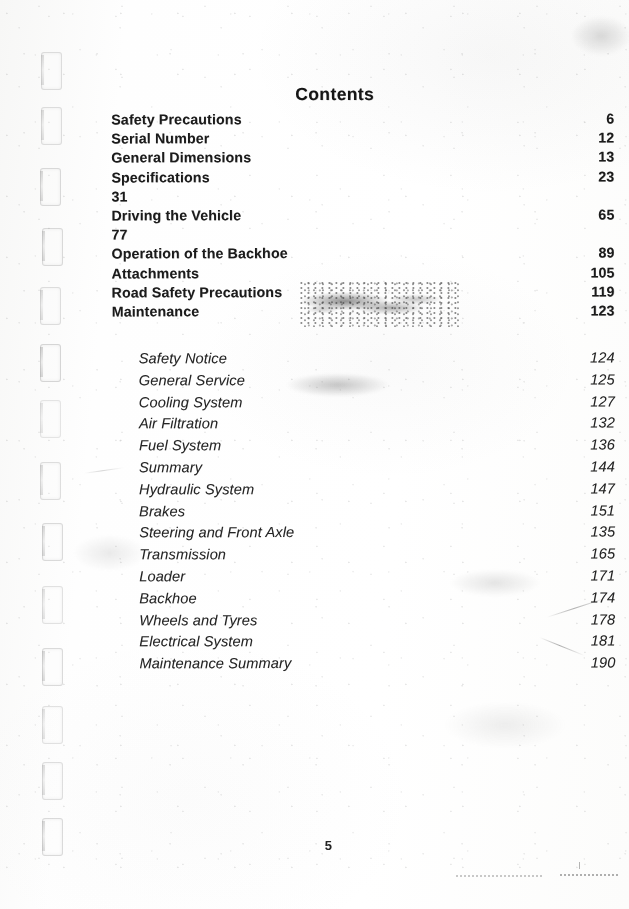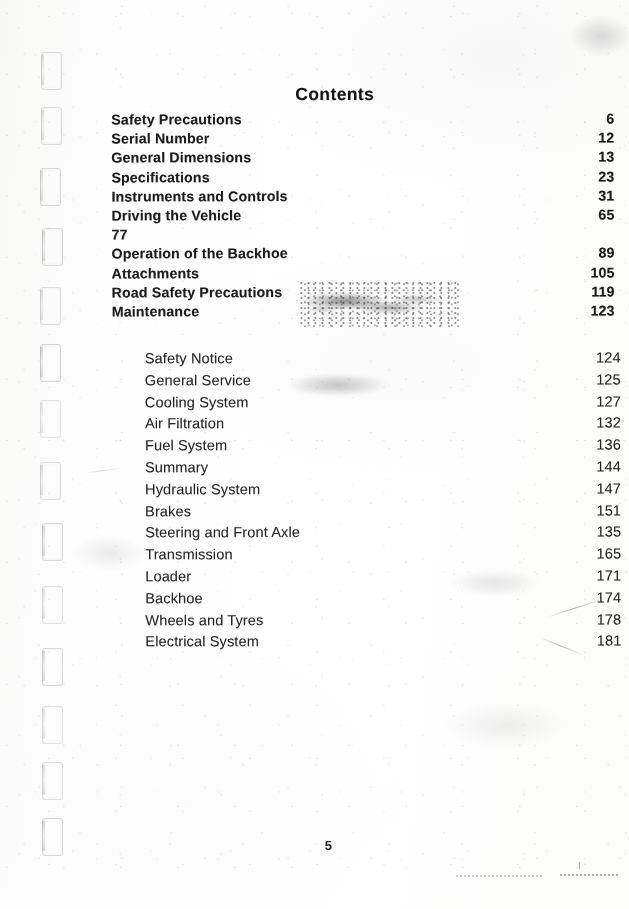--- a/index.html
+++ b/index.html
@@ -171,23 +171,24 @@
   }
 
   .toc-main {
     position: absolute;
     left: 111px;
     top: 111px;
     width: 503px;
   }
   .toc-sub {
     position: absolute;
-    left: 144px;
+    left: 138px;
     top: 350px;
     width: 476px;
+    font-style: italic;
   }
 
   .toc-row {
     display: flex;
     align-items: baseline;
     justify-content: space-between;
   }
 
   .toc-main .toc-row {
     height: 19.2px;
@@ -288,21 +289,20 @@
         </div>
         <div class="toc-row">
           <span class="toc-label">General Dimensions</span>
           <span class="toc-page">13</span>
         </div>
         <div class="toc-row">
           <span class="toc-label">Specifications</span>
           <span class="toc-page">23</span>
         </div>
         <div class="toc-row">
-          <span class="toc-label">Instruments and Controls</span>
           <span class="toc-page">31</span>
         </div>
         <div class="toc-row">
           <span class="toc-label">Driving the Vehicle</span>
           <span class="toc-page">65</span>
         </div>
         <div class="toc-row">
           <span class="toc-page">77</span>
         </div>
         <div class="toc-row">
@@ -371,20 +371,24 @@
           <span class="toc-label">Backhoe</span>
           <span class="toc-page">174</span>
         </div>
         <div class="toc-row">
           <span class="toc-label">Wheels and Tyres</span>
           <span class="toc-page">178</span>
         </div>
         <div class="toc-row">
           <span class="toc-label">Electrical System</span>
           <span class="toc-page">181</span>
+        </div>
+        <div class="toc-row">
+          <span class="toc-label">Maintenance Summary</span>
+          <span class="toc-page">190</span>
         </div>
       </div>
 
     <div class="folio">
       <span class="f-inner">5</span>
     </div>
   </div>
 
 </div>
 

